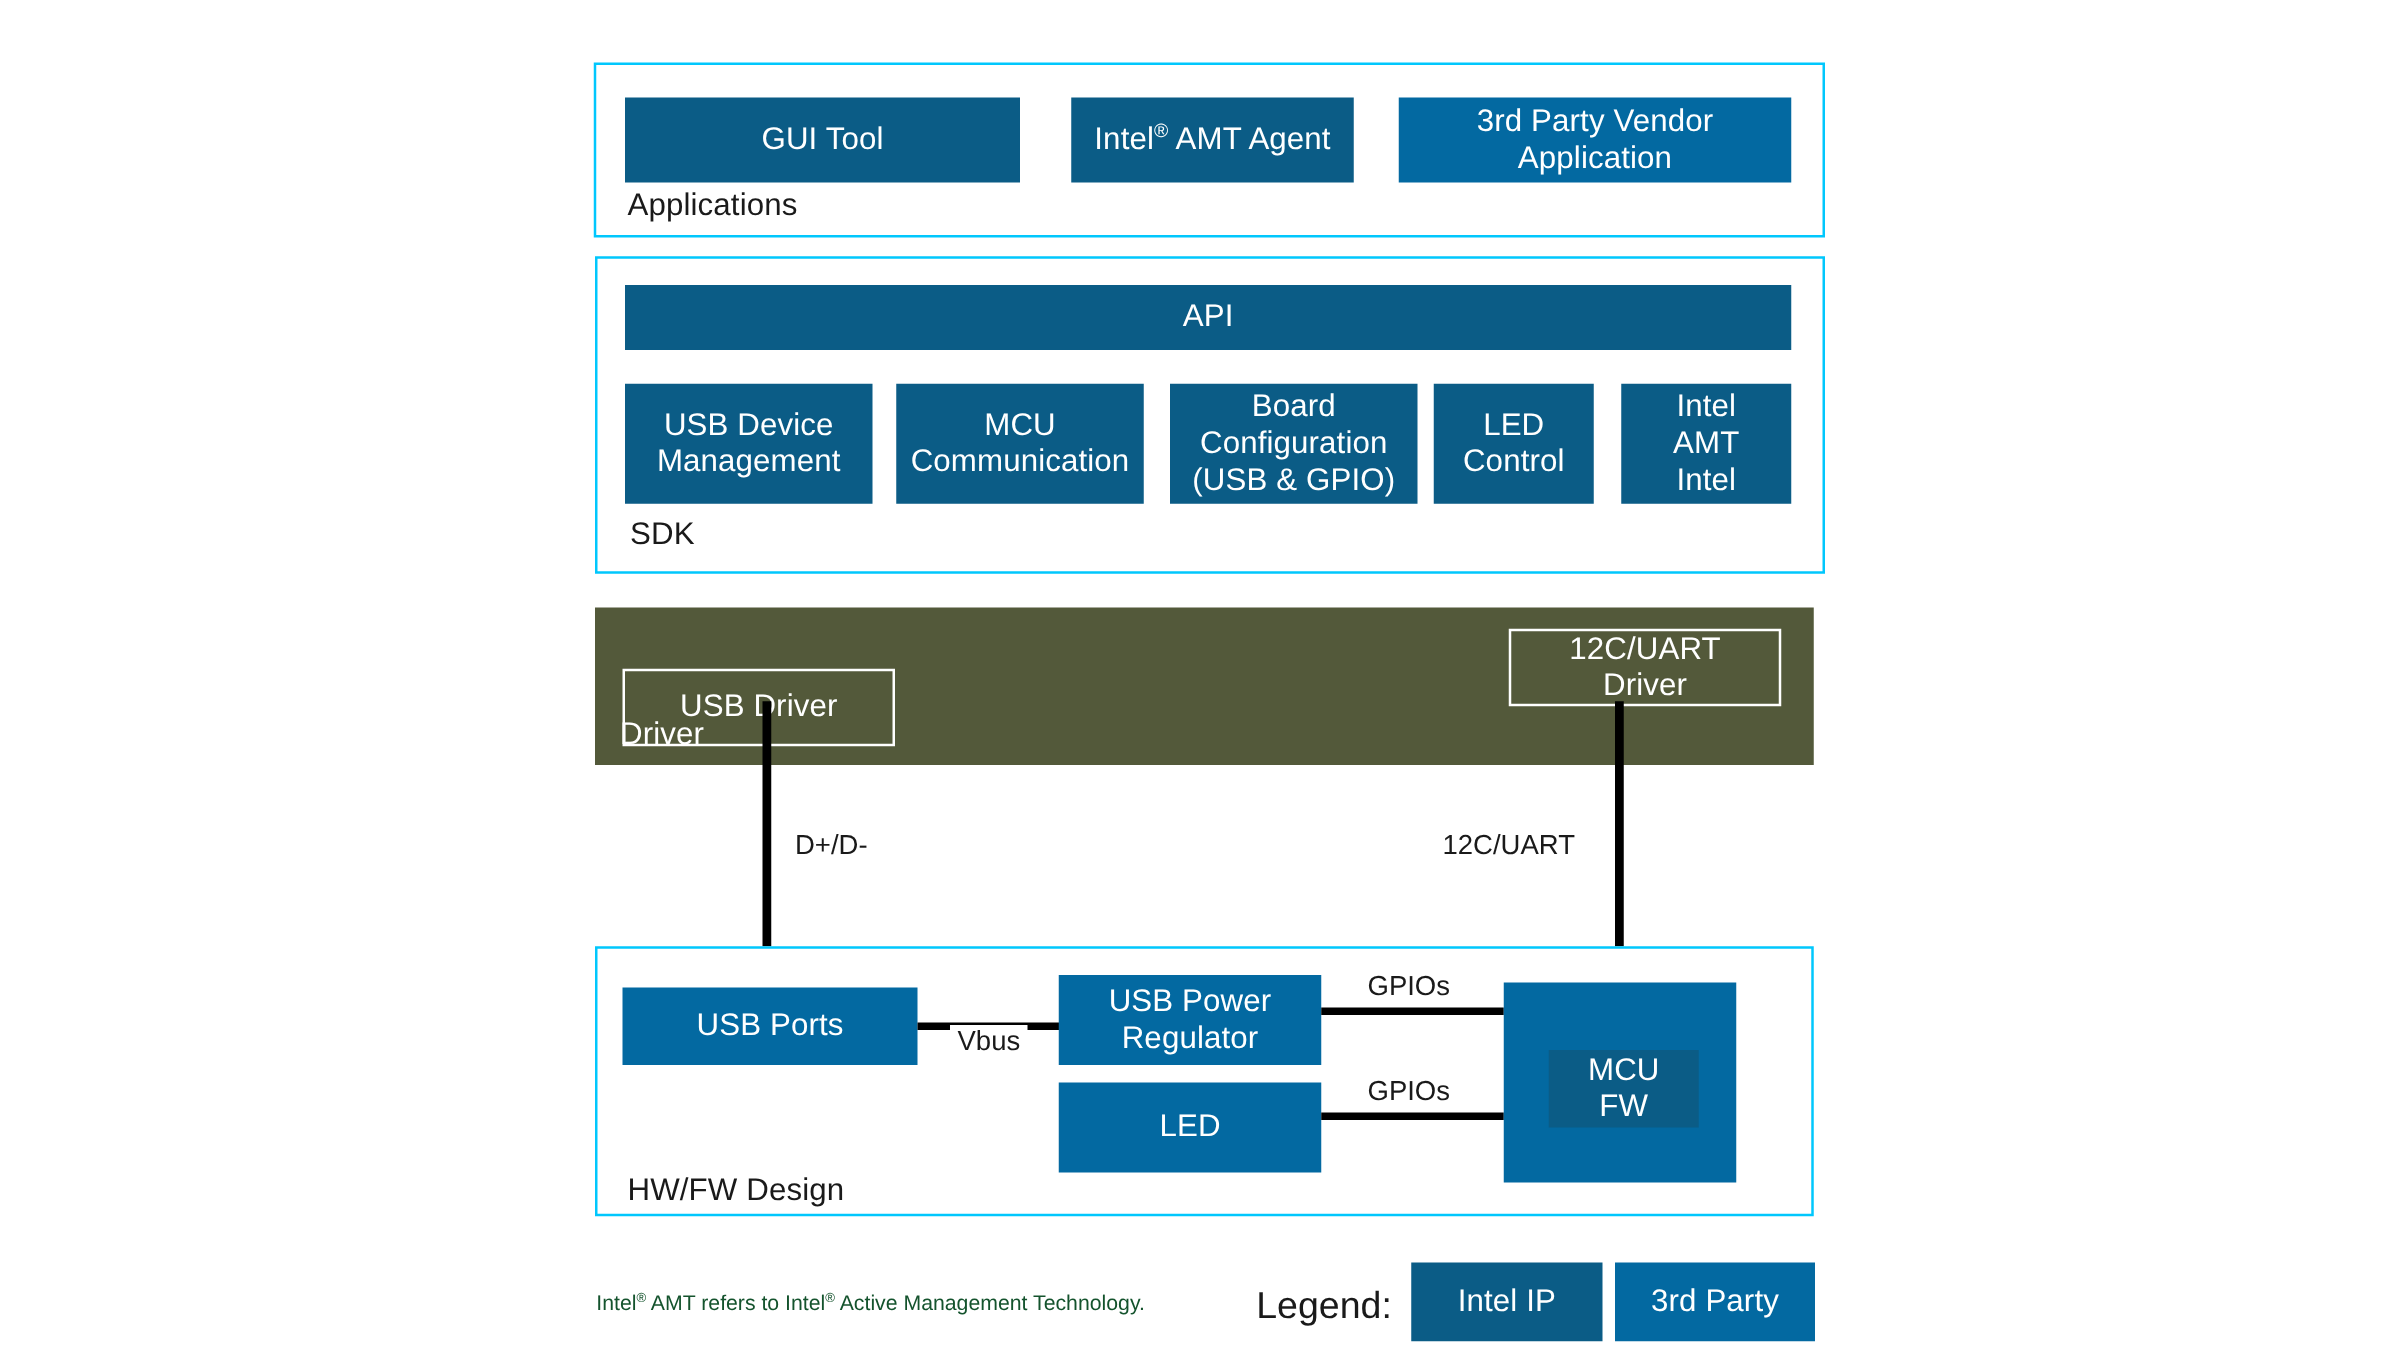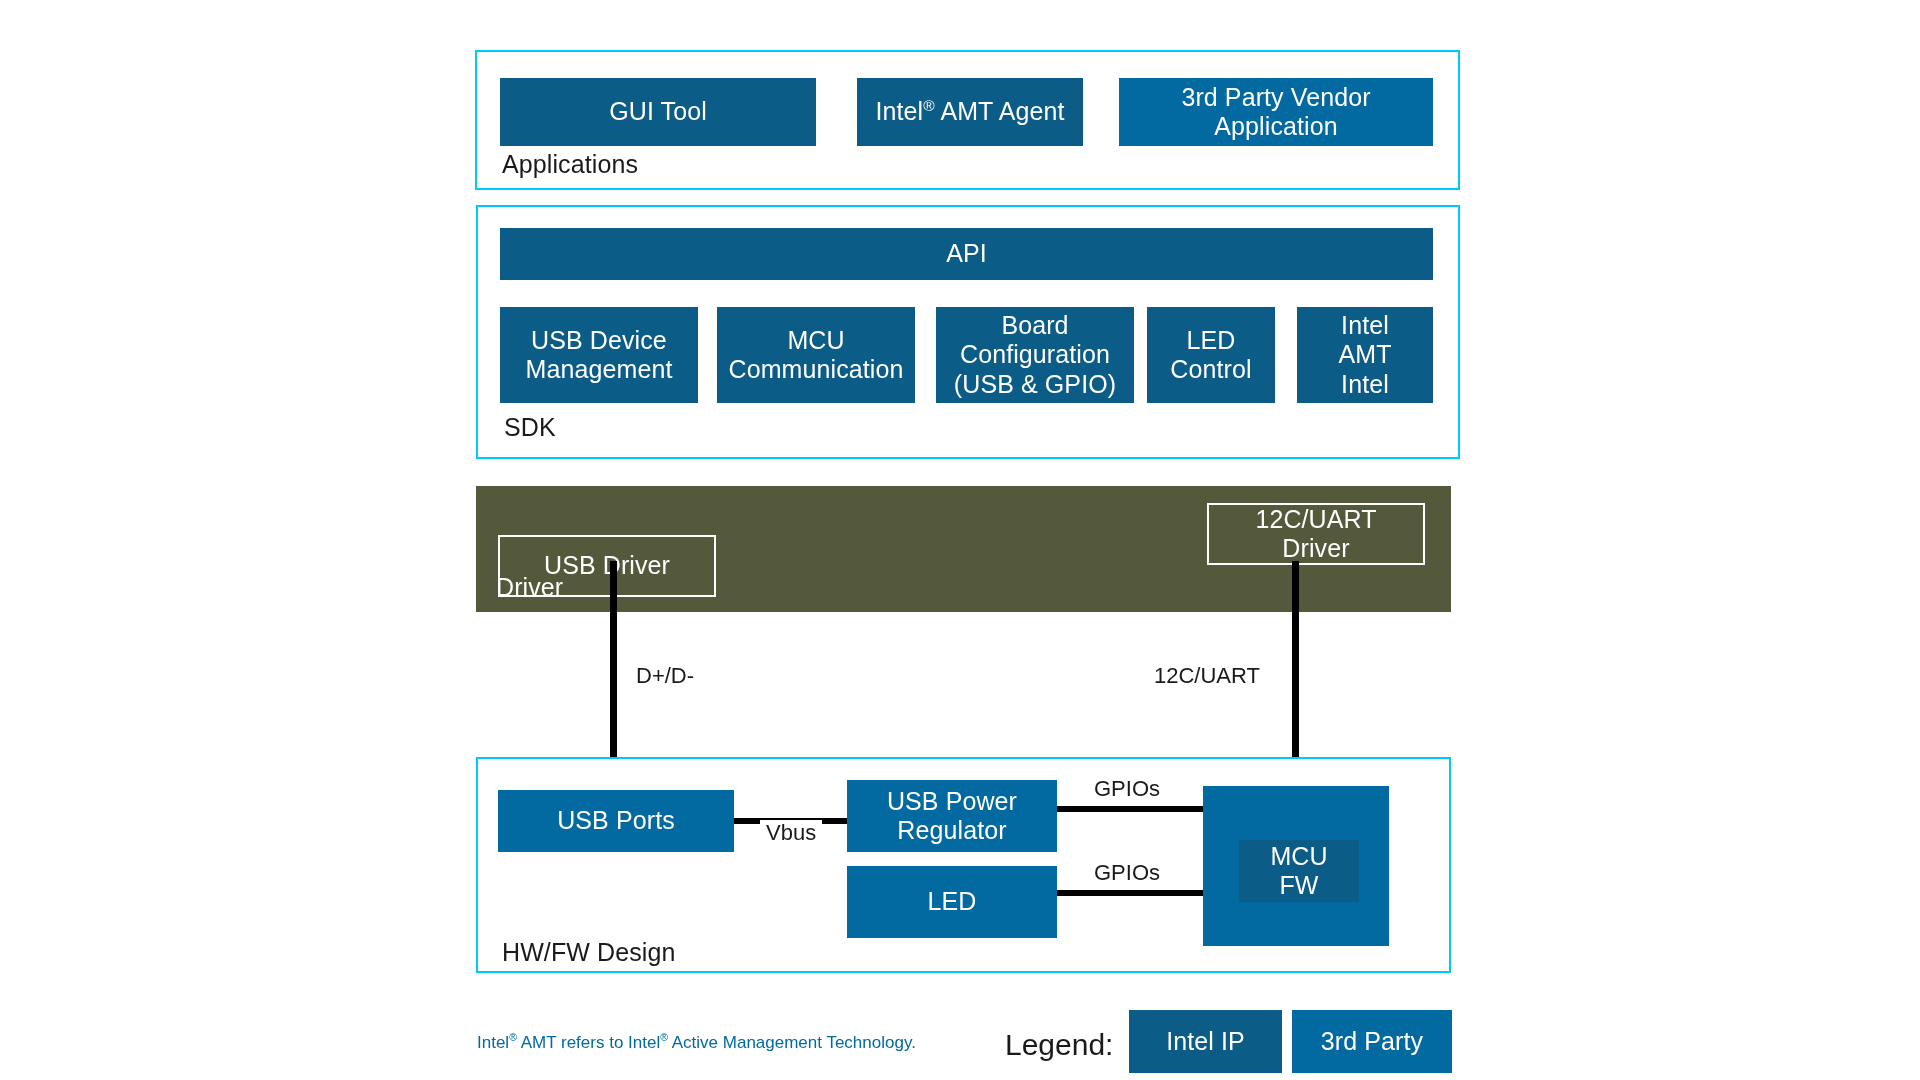--- a/index.html
+++ b/index.html
@@ -70,21 +70,21 @@
     color: #1a1a1a;
     font-size: 22px;
     white-space: nowrap;
     background: #ffffff;
     padding: 0 6px;
   }
 
   
   .footnote {
     position: absolute;
-    color: #0369a1;
+    color: #14532d;
     font-size: 17px;
     white-space: nowrap;
   }
   .legend-label {
     position: absolute;
     color: #1a1a1a;
     font-size: 30px;
     white-space: nowrap;
   }
   sup.reg {

